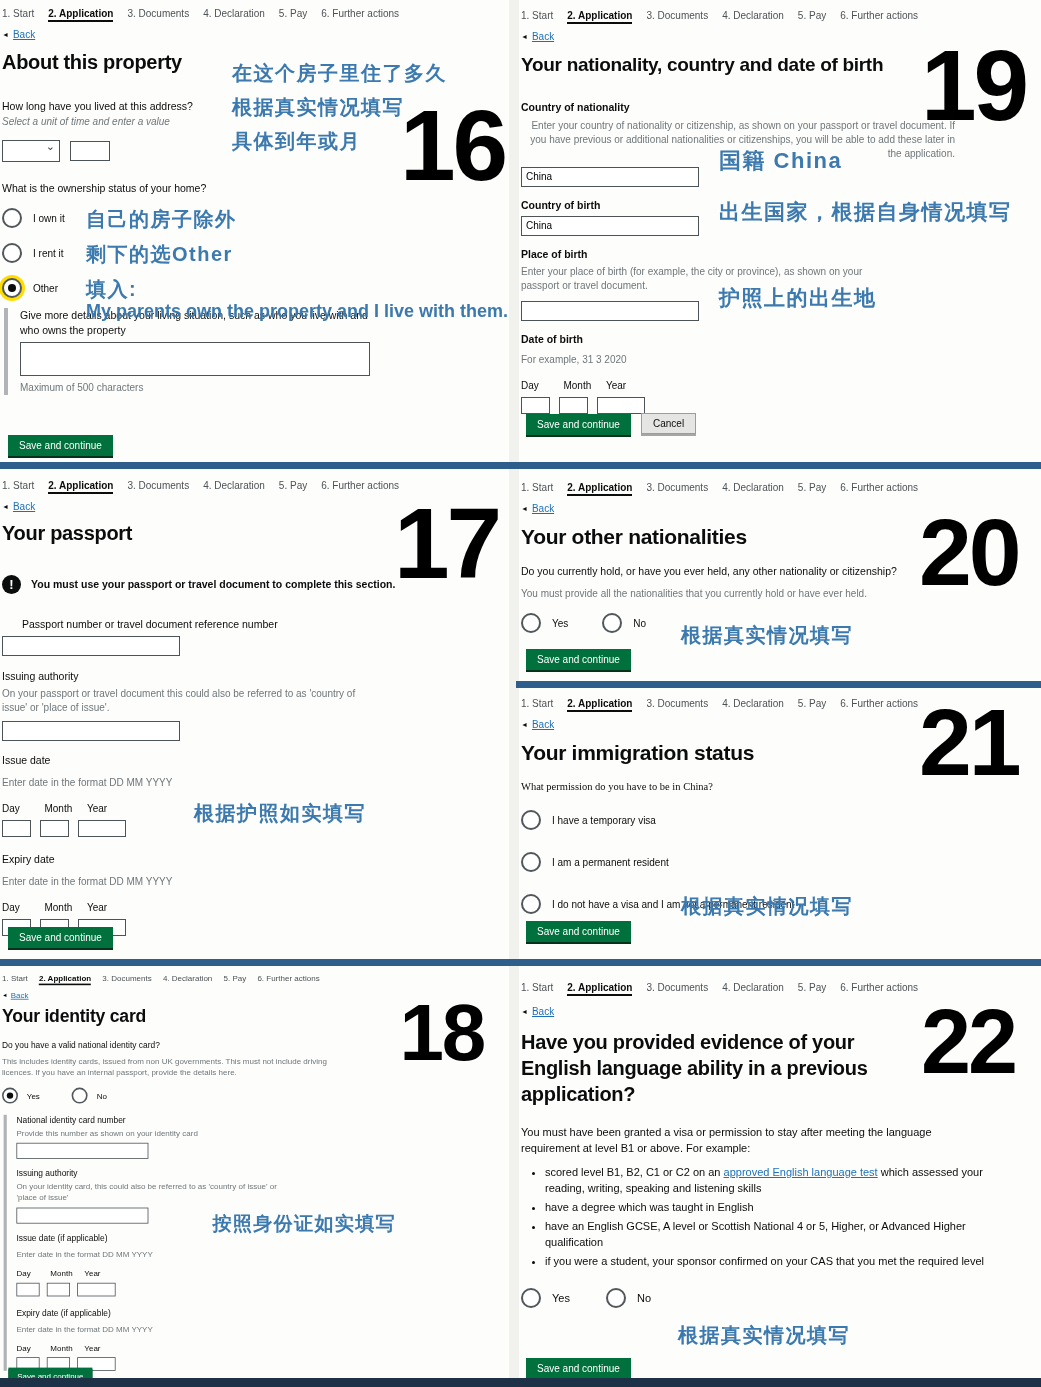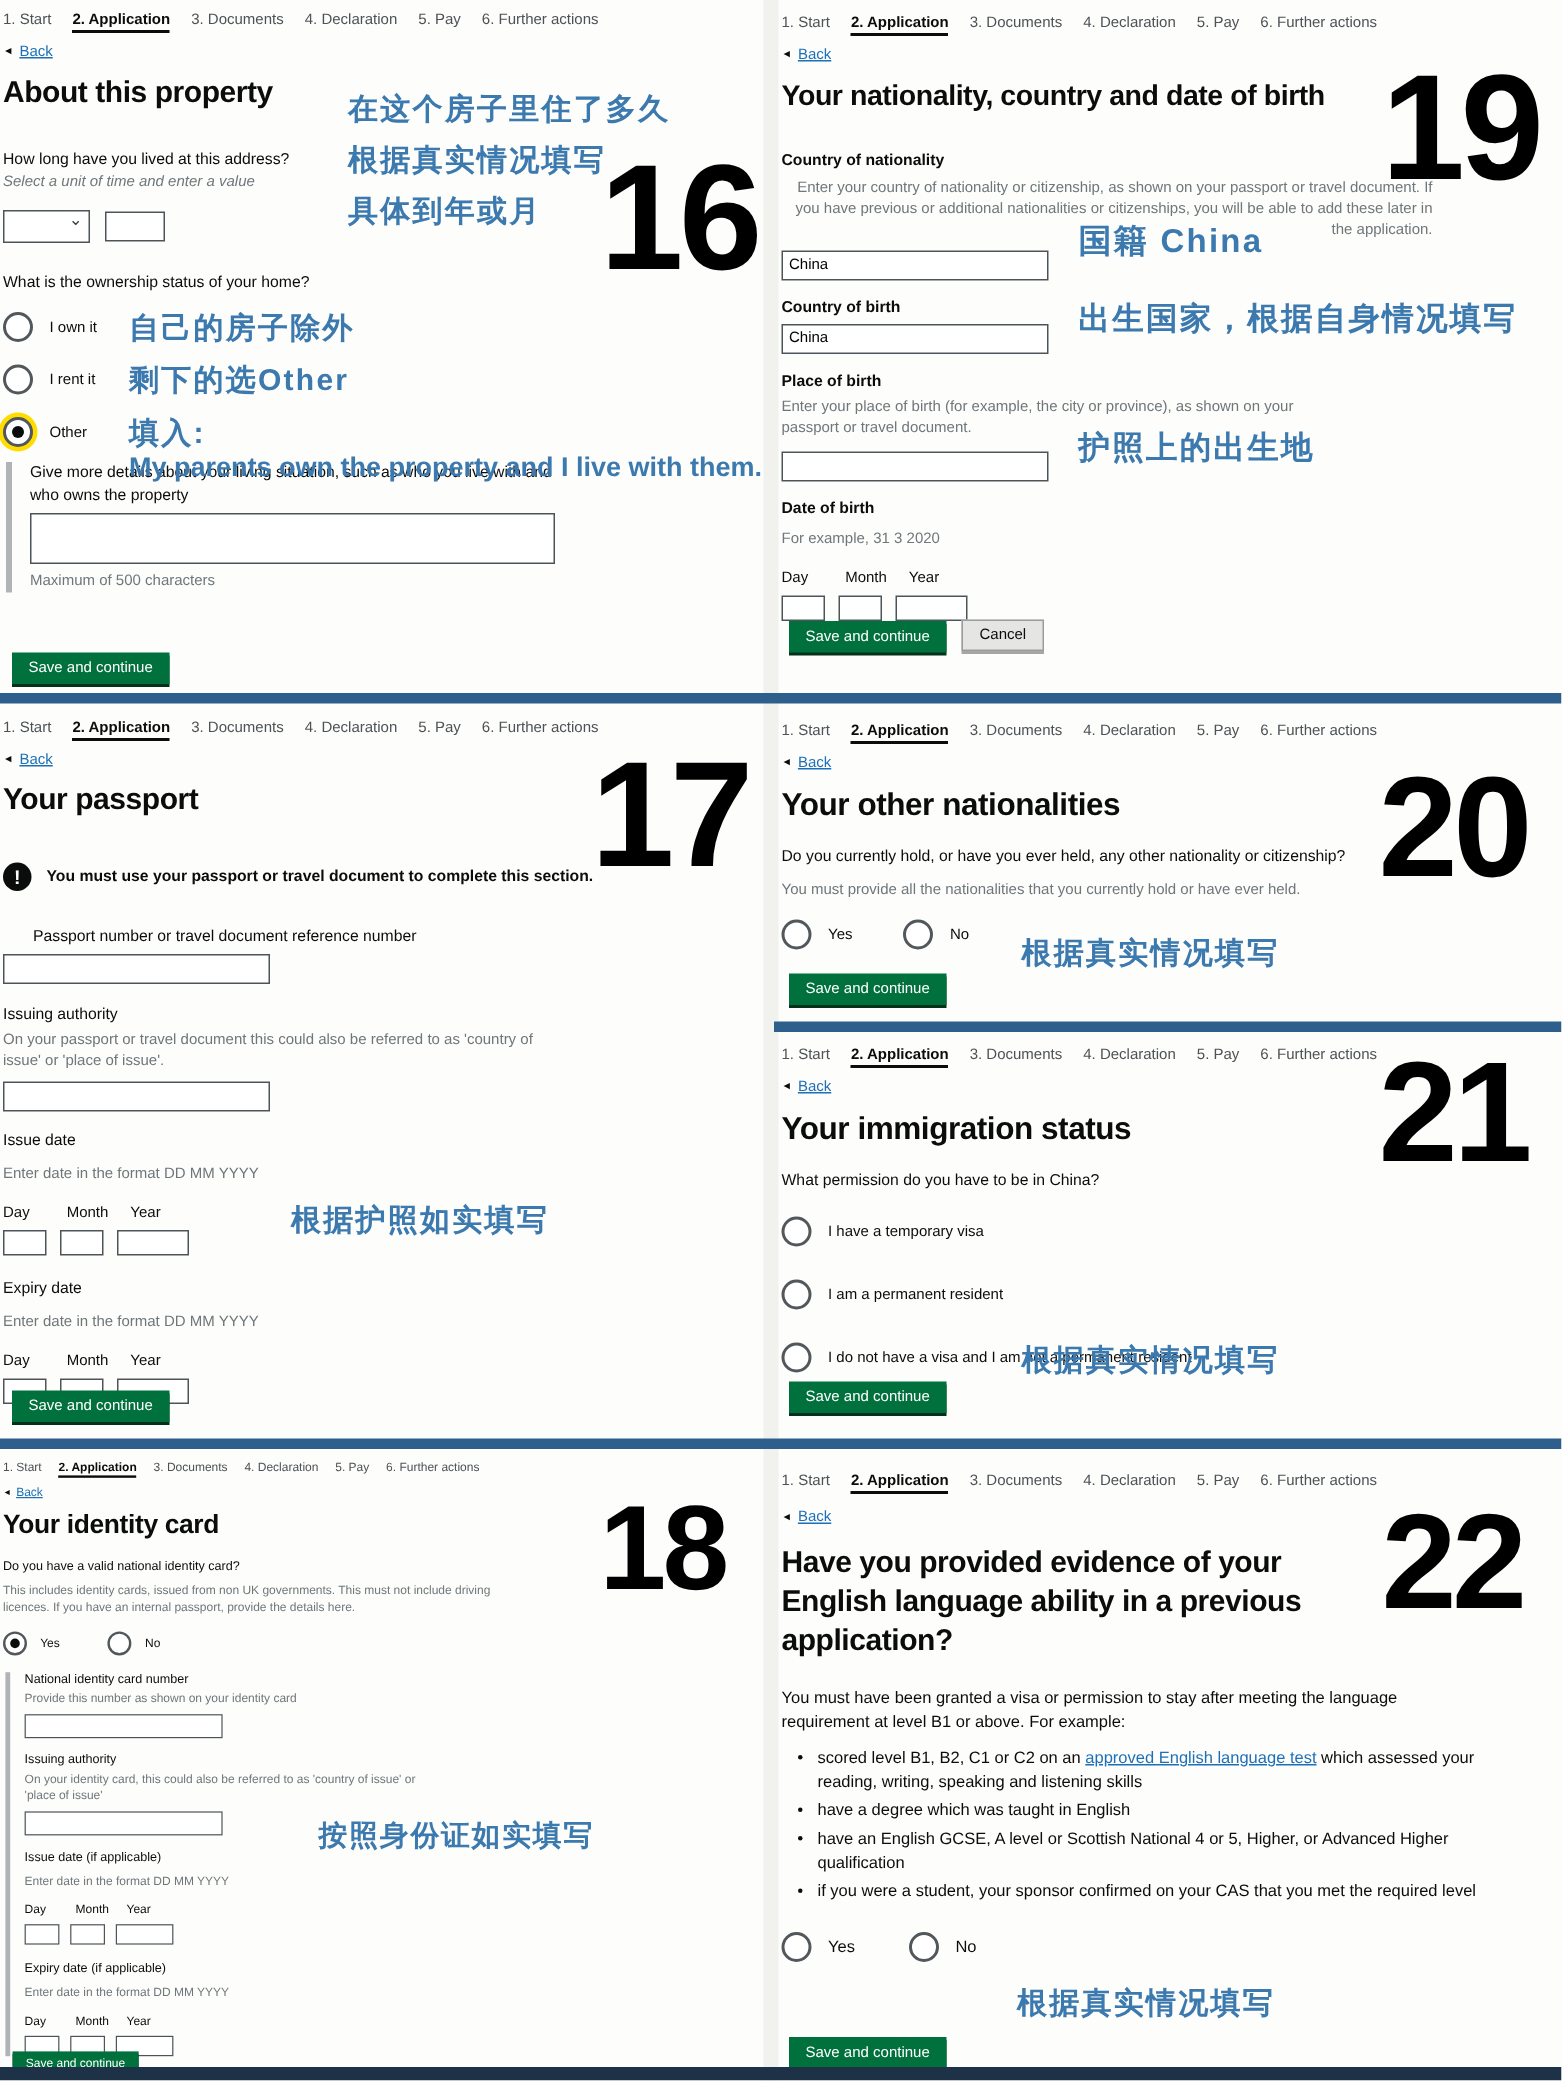--- a/index.html
+++ b/index.html
@@ -240,21 +240,21 @@
     <span class="crumb">3. Documents</span>
     <span class="crumb">4. Declaration</span>
     <span class="crumb">5. Pay</span>
     <span class="crumb">6. Further actions</span>
   </nav>
   <div class="back-row">
     <span class="back-arrow">◄</span>
     <span class="back-text">Back</span>
   </div>
   <h1 style="margin-top:10px;font-size:21px;">Your immigration status</h1>
-  <div class="label" style="margin-top:16px;">What permission do you have to be in China?</div>
+  <div class="label" style="margin-top:16px;font-family:Liberation Serif, serif;">What permission do you have to be in China?</div>
   <div class="radio-row" style="margin-top:18px;">
     <span class="radio"></span>
     <span class="radio-label">I have a temporary visa</span>
   </div>
   <div class="radio-row" style="margin-top:22px;">
     <span class="radio"></span>
     <span class="radio-label">I am a permanent resident</span>
   </div>
   <div class="radio-row" style="margin-top:22px;">
     <span class="radio"></span>

